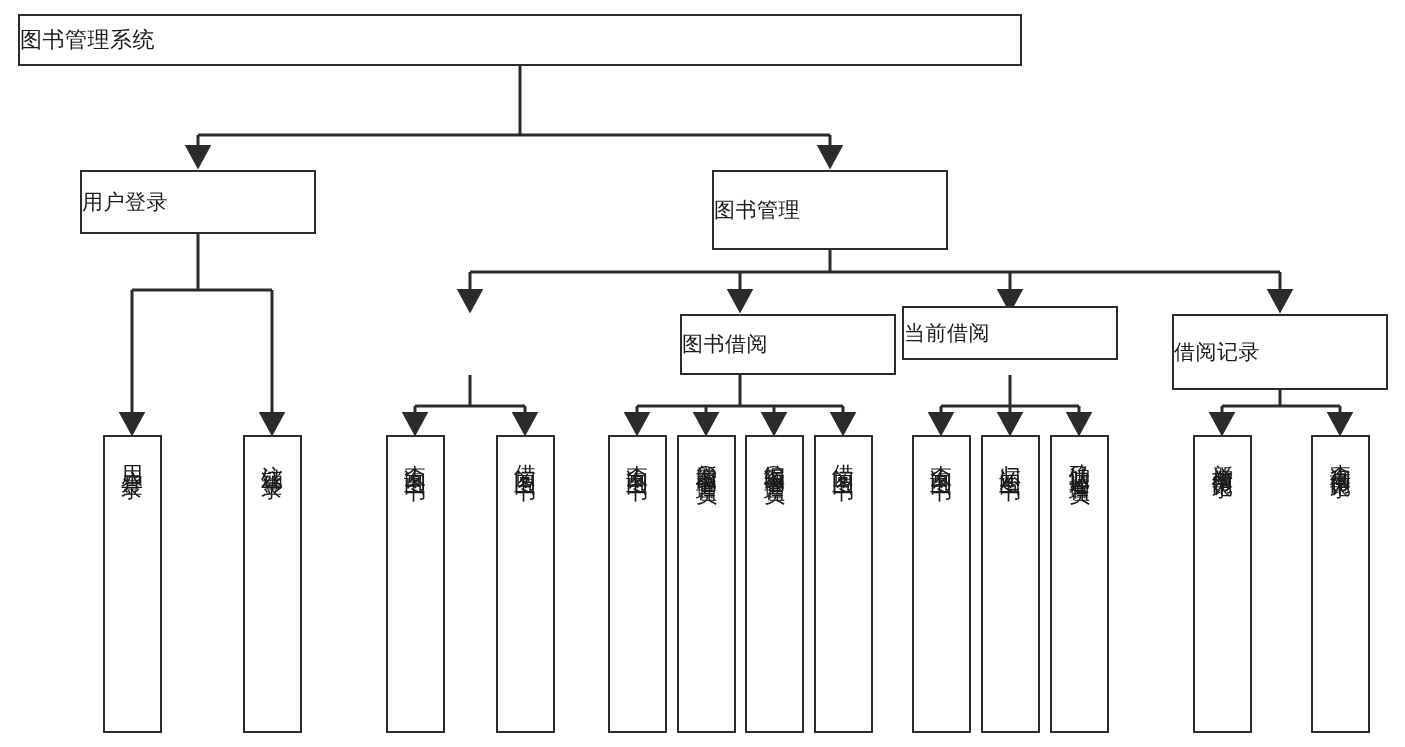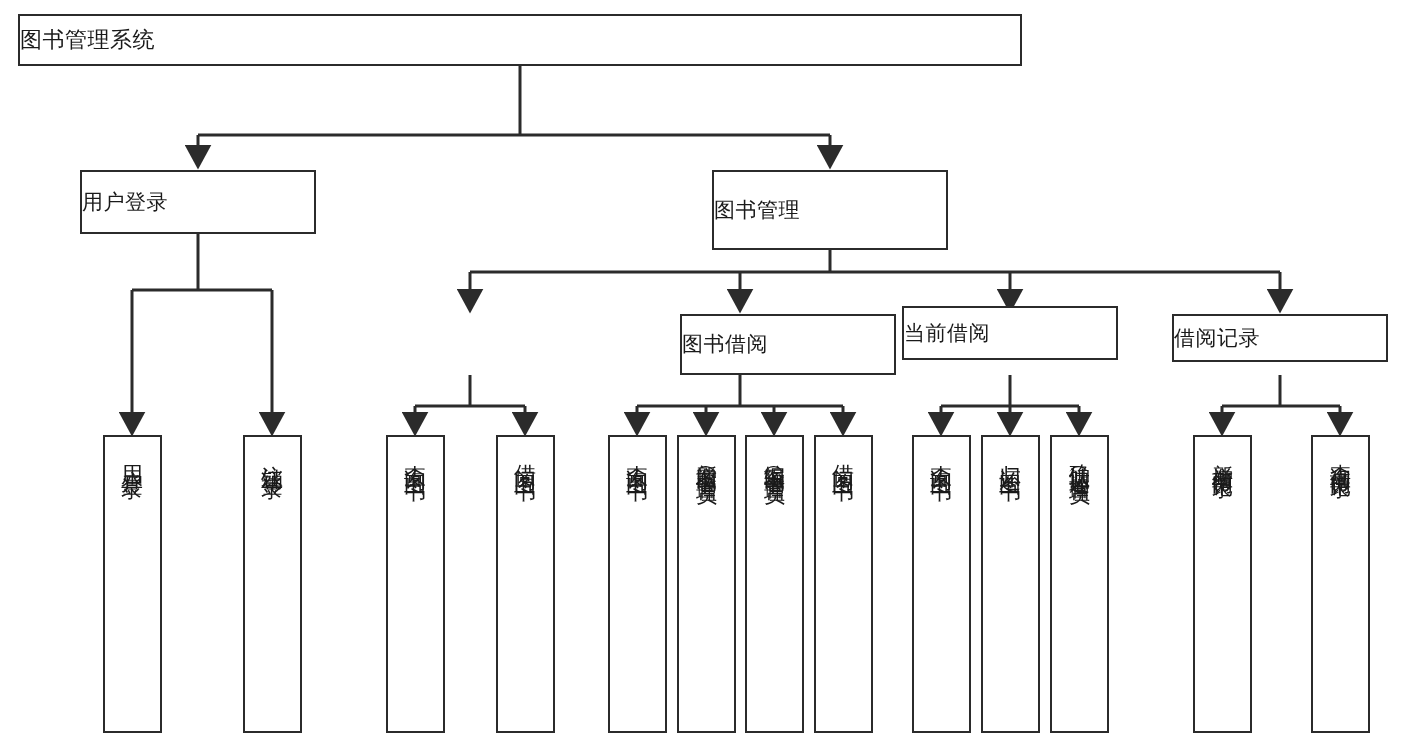--- a/index.html
+++ b/index.html
@@ -146,21 +146,21 @@
   <div class="node horiz" style="left:712px; top:170px; width:236px; height:80px;">
     <span class="node-label">图书管理</span>
   </div>
 
   <div class="node horiz" style="left:632px; top:314px; width:216px; height:61px;margin-left:48px;">
     <span class="node-label">图书借阅</span>
   </div>
   <div class="node horiz" style="left:902px; top:306px; width:216px; height:54px;">
     <span class="node-label">当前借阅</span>
   </div>
-  <div class="node horiz" style="left:1172px; top:314px; width:216px; height:48px;">
+  <div class="node horiz" style="left:1172px; top:314px; width:216px; height:76px;">
     <span class="node-label">借阅记录</span>
   </div>
 
   <div class="node vert" style="left:103px; top:435px; width:59px; height:298px;">
     <span class="node-label">用户登录</span>
   </div>
   <div class="node vert" style="left:243px; top:435px; width:59px; height:298px;">
     <span class="node-label">注销登录</span>
   </div>
 

